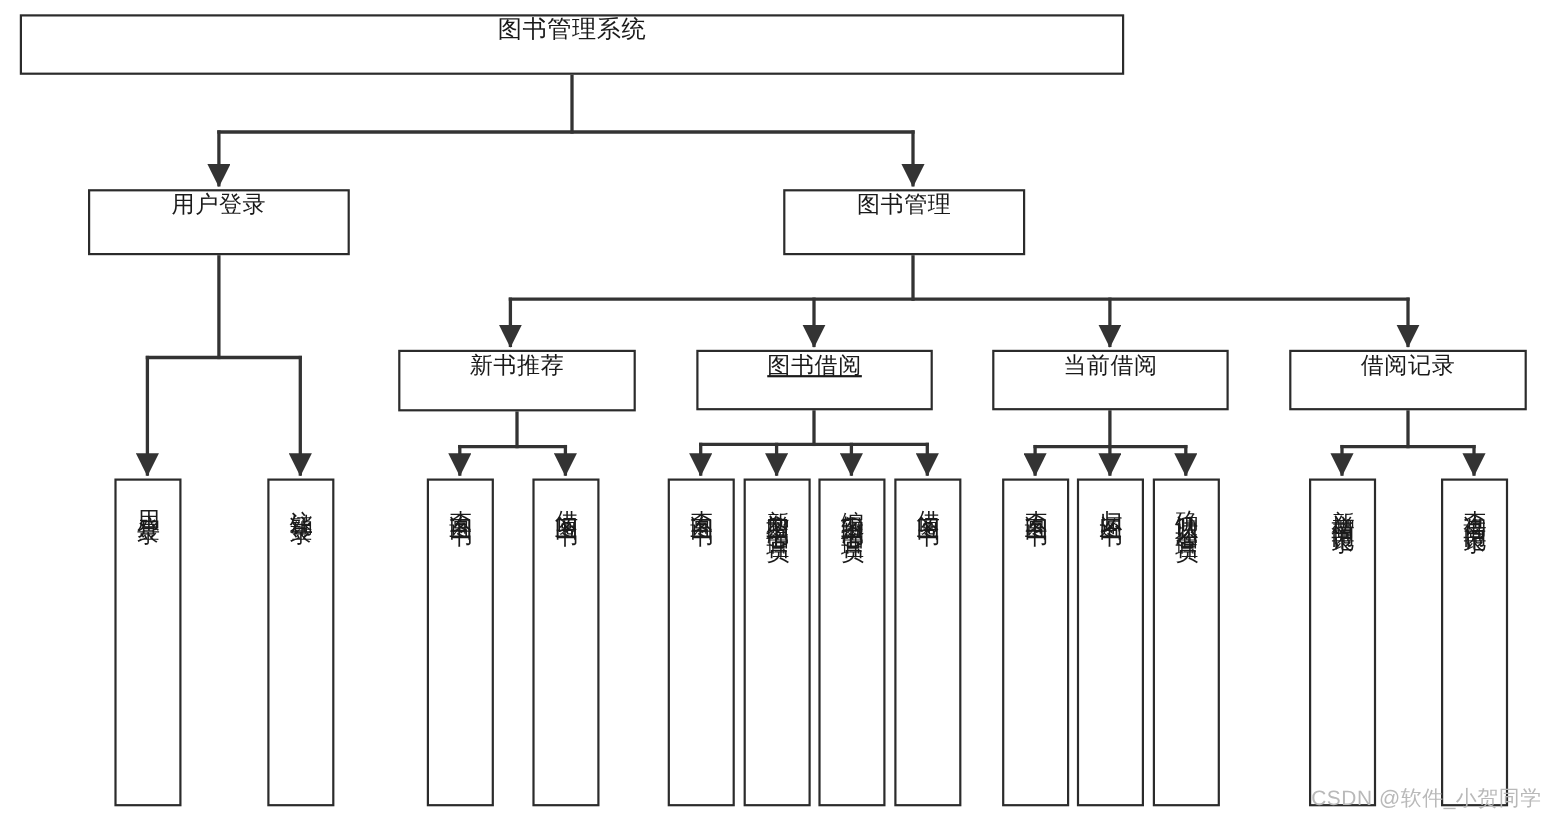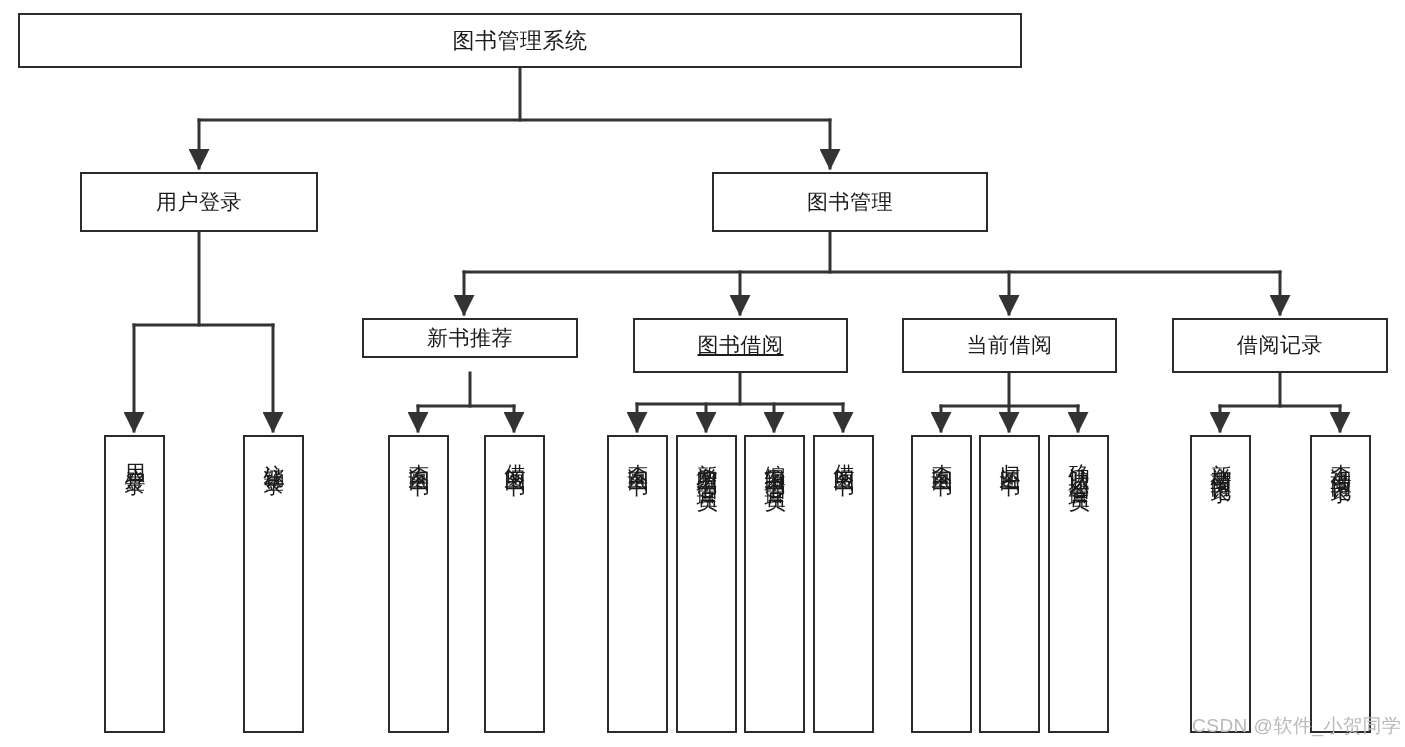--- a/index.html
+++ b/index.html
@@ -13,21 +13,20 @@
   }
   #canvas{position:absolute;left:0;top:0;width:1405px;height:747px;}
   #svg-layer{position:absolute;left:0;top:0;width:1405px;height:747px;pointer-events:none;}
 
   .node{
     position:absolute;
     box-sizing:border-box;
     background:#ffffff;
     border:2.5px solid #2b2b2b;
     display:flex;
-    align-items:center;
     justify-content:center;
     color:#1a1a1a;
   }
   .node-label{
     display:block;
     text-align:center;
     line-height:1.18;
     white-space:pre;
   }
 
@@ -120,25 +119,25 @@
   </svg>
 
   <div class="node horiz" id="node-root" style="left:18px;top:13px;width:1004px;height:55px;">
     <span class="node-label">图书管理系统</span>
   </div>
 
   <div class="node horiz" style="left:80px;top:172px;width:238px;height:60px;">
     <span class="node-label">用户登录</span>
   </div>
 
-  <div class="node horiz" style="left:712px;top:172px;width:276px;height:60px;">
+  <div class="node horiz" style="left:712px;top:172px;width:220px;height:60px;">
     <span class="node-label">图书管理</span>
   </div>
 
-  <div class="node horiz" style="left:362px;top:318px;width:216px;height:40px;">
+  <div class="node horiz" style="left:362px;top:318px;width:216px;height:56px;">
     <span class="node-label">新书推荐</span>
   </div>
 
   <div class="node horiz" style="left:633px;top:318px;width:215px;height:55px;text-decoration:underline;">
     <span class="node-label">图书借阅</span>
   </div>
 
   <div class="node horiz" style="left:1172px;top:318px;width:216px;height:55px;">
     <span class="node-label">借阅记录</span>
   </div>

